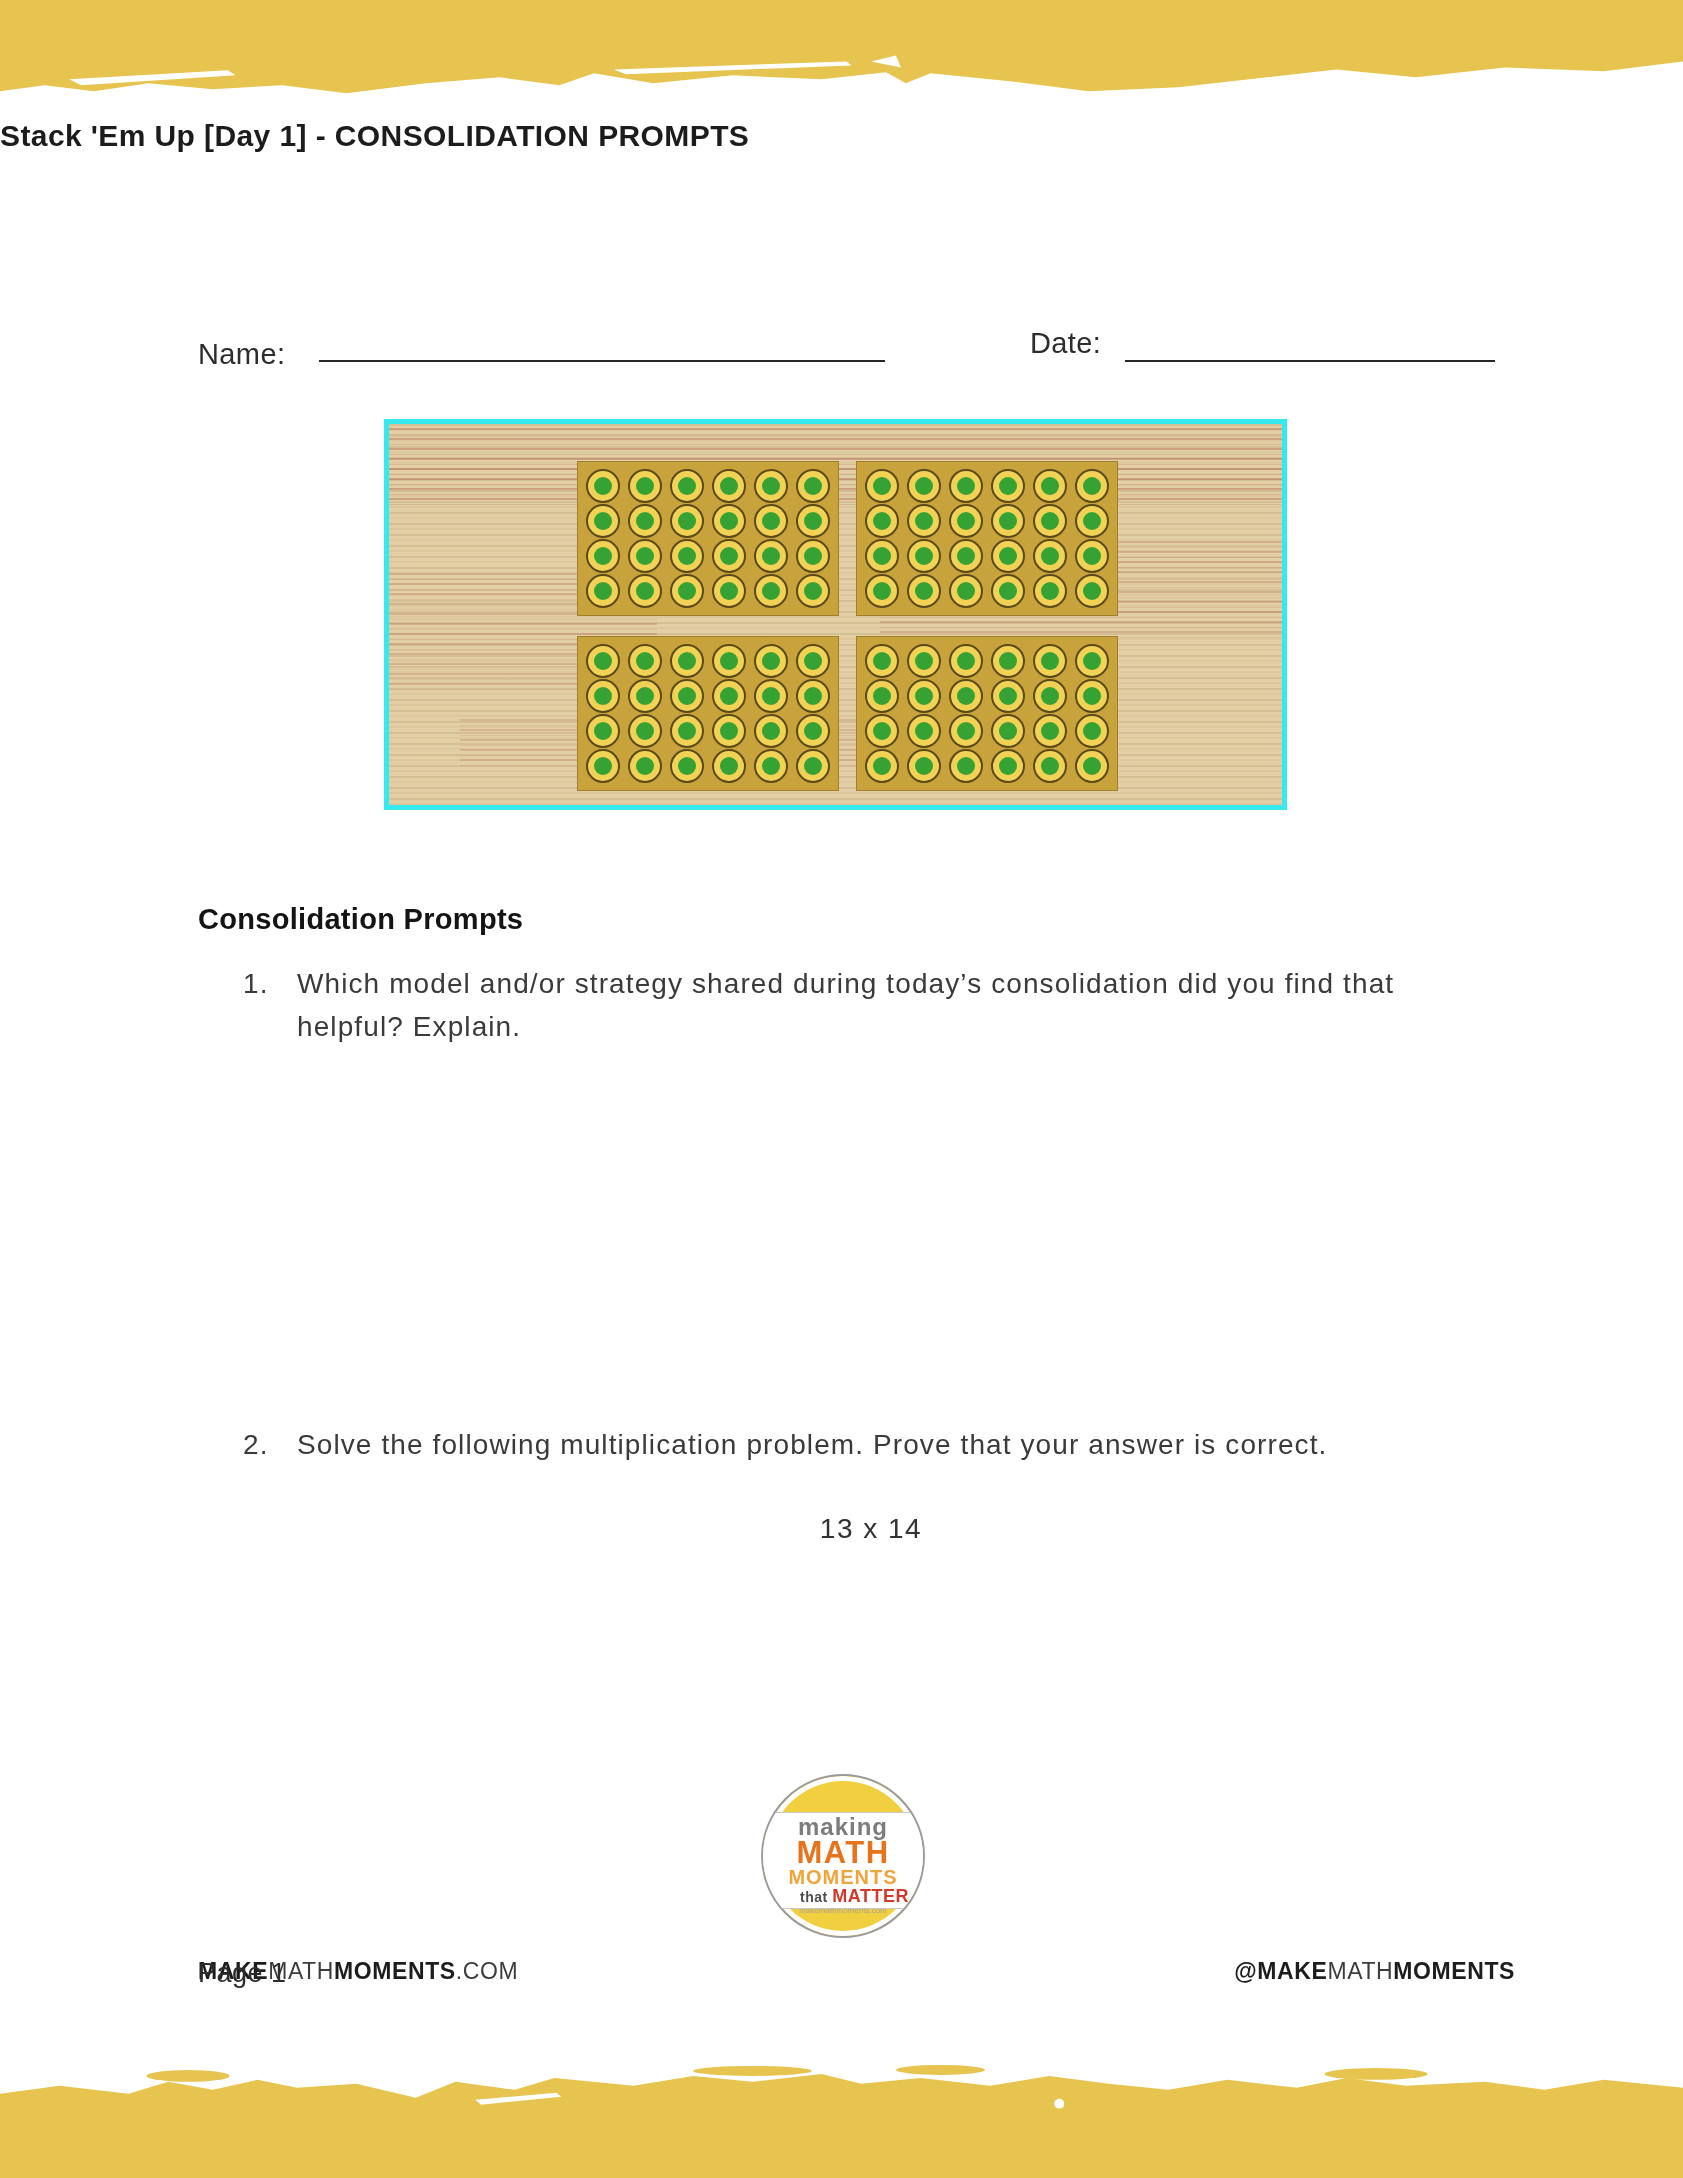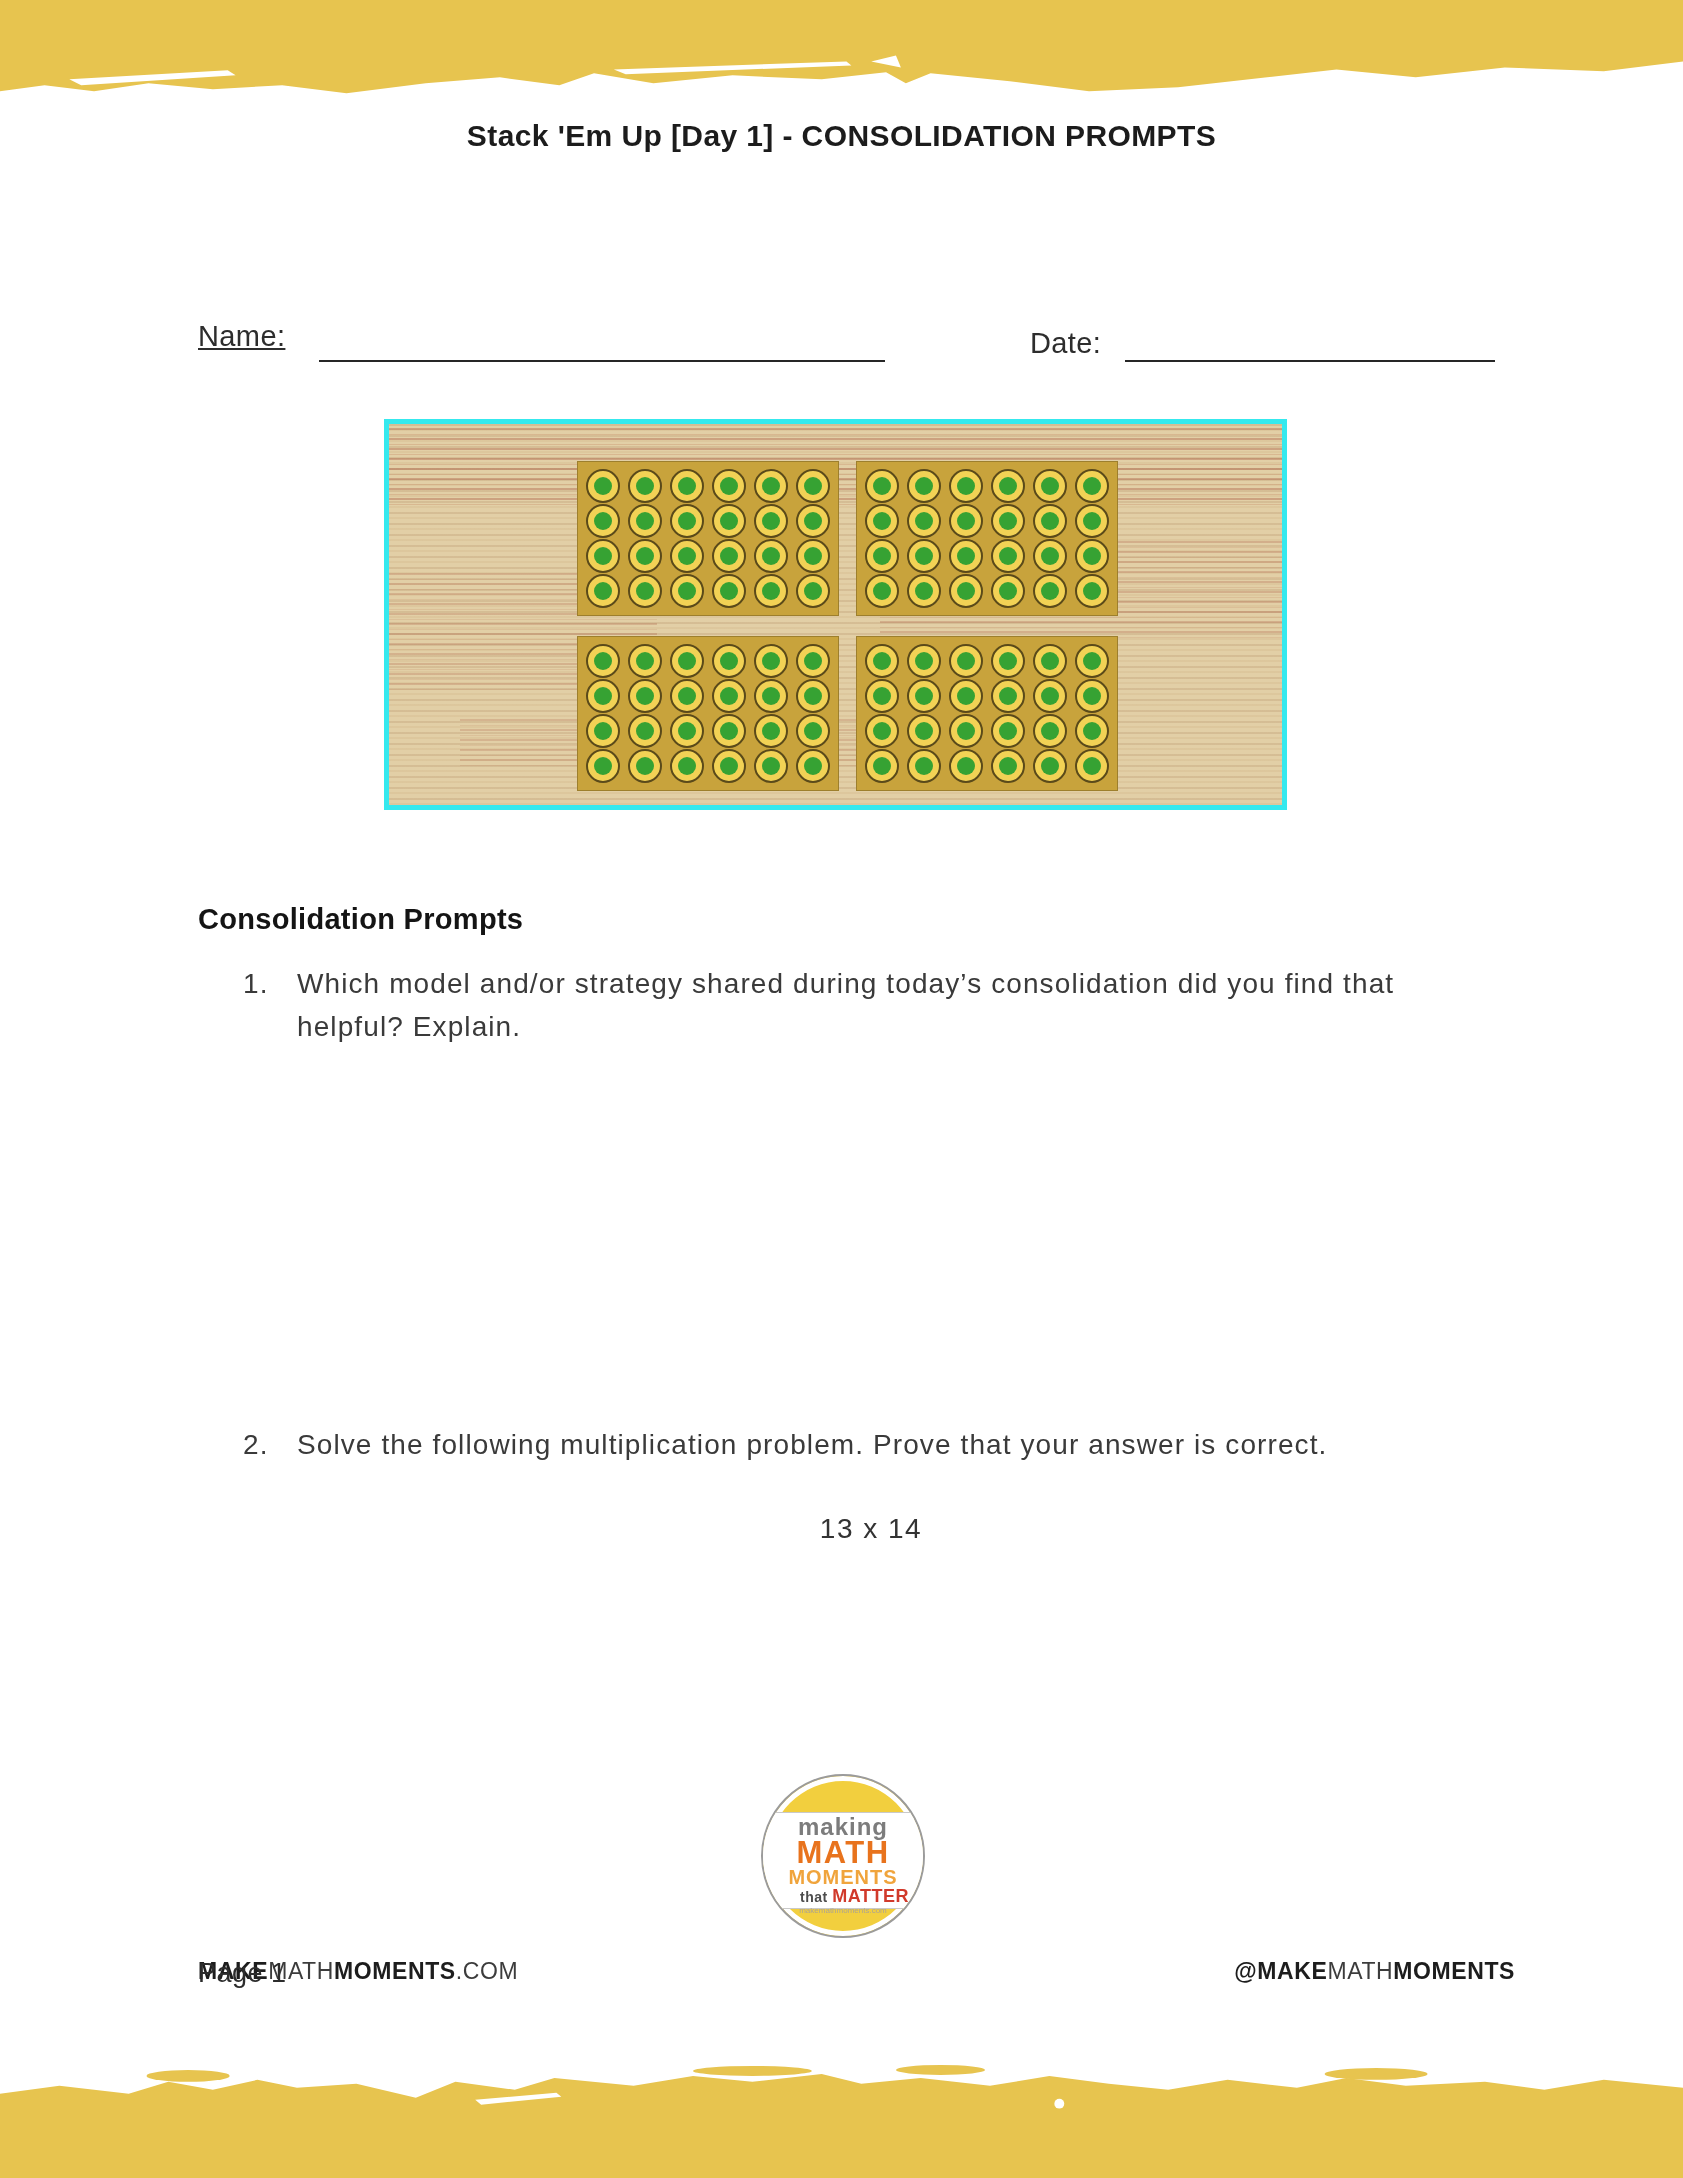--- a/index.html
+++ b/index.html
@@ -11,21 +11,21 @@
     color:#1f1f1f;
     overflow:hidden;
   }
   .abs{position:absolute;}
 
   
   .banner-svg{display:block;}
 
   
   .title1{
-    left:0;right:0;top:119px;text-align:center;
+    left:0;right:0;top:119px;
     font-size:30px;font-weight:700;letter-spacing:0.4px;color:#1c1c1c;
   }
   .title2{
     left:0;right:0;top:158px;text-align:center;
     font-size:39px;font-weight:700;letter-spacing:0.5px;color:#161616;
   }
 
   
   .field-label{font-size:29px;color:#2d2d2d;letter-spacing:0.4px;}
   .write-line{border-bottom:2px solid #262626;height:0;}
@@ -138,21 +138,21 @@
     <svg class="banner-svg" width="1683" height="111" viewBox="0 0 1700 112" preserveAspectRatio="none">
       <path fill="#e7c44f" d="M0,0 H1700 V62 L1620,72 L1520,68 L1430,78 L1350,70 L1280,78 L1190,88 L1100,92 L1020,82 L940,74 L915,84 L895,73 L830,80 L740,76 L660,84 L600,74 L565,86 L505,78 L430,84 L350,94 L285,86 L215,90 L150,84 L95,92 L45,86 L0,92 Z"></path>
       <path fill="#ffffff" d="M70,80 L230,71 L238,76 L82,86 Z"></path>
       <path fill="#ffffff" d="M620,70 L855,62 L860,66 L632,75 Z"></path>
       <path fill="#ffffff" d="M880,62 L905,56 L910,68 Z"></path>
     </svg>
   </div>
 
   <div class="abs title1">Stack 'Em Up [Day 1] - CONSOLIDATION PROMPTS</div>
 
-  <div class="abs field-label" style="left:198px;top:320px;text-decoration:underline;">Name:</div>
+  <div class="abs field-label" style="left:198px;top:338px;">Name:</div>
   <div class="abs write-line" style="left:319px;top:360px;width:566px;"></div>
   <div class="abs field-label" style="left:1030px;top:327px;">Date:</div>
   <div class="abs write-line" style="left:1125px;top:360px;width:370px;"></div>
 
   <div class="abs photo" title="four trays of canned goods viewed from above on a wooden shelf">
     <div class="streak s1"></div>
     <div class="streak s2"></div>
     <div class="streak s3"></div>
     <div class="streak s4"></div>
     <div class="trays" id="trays">

